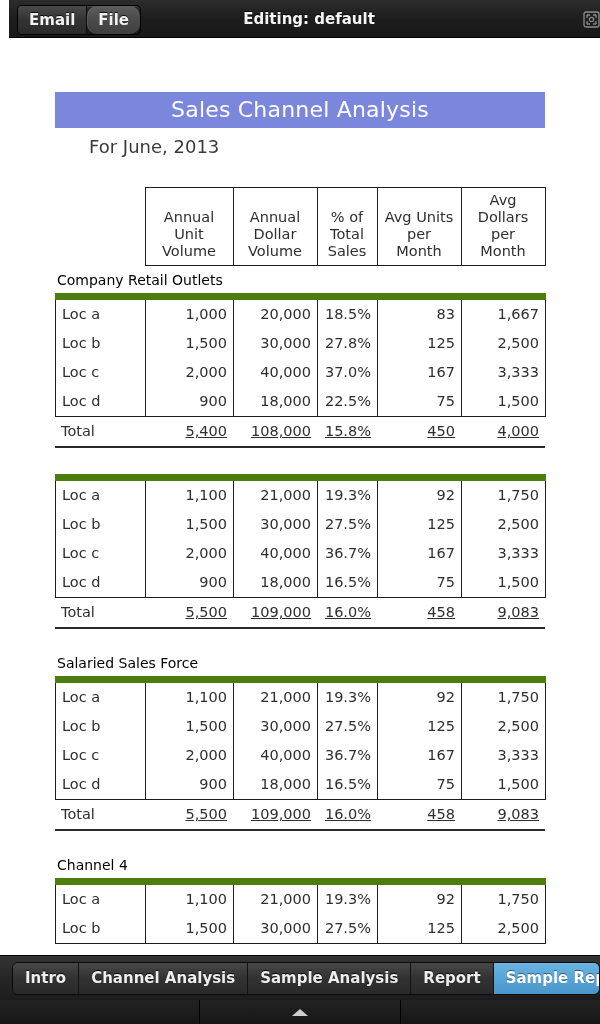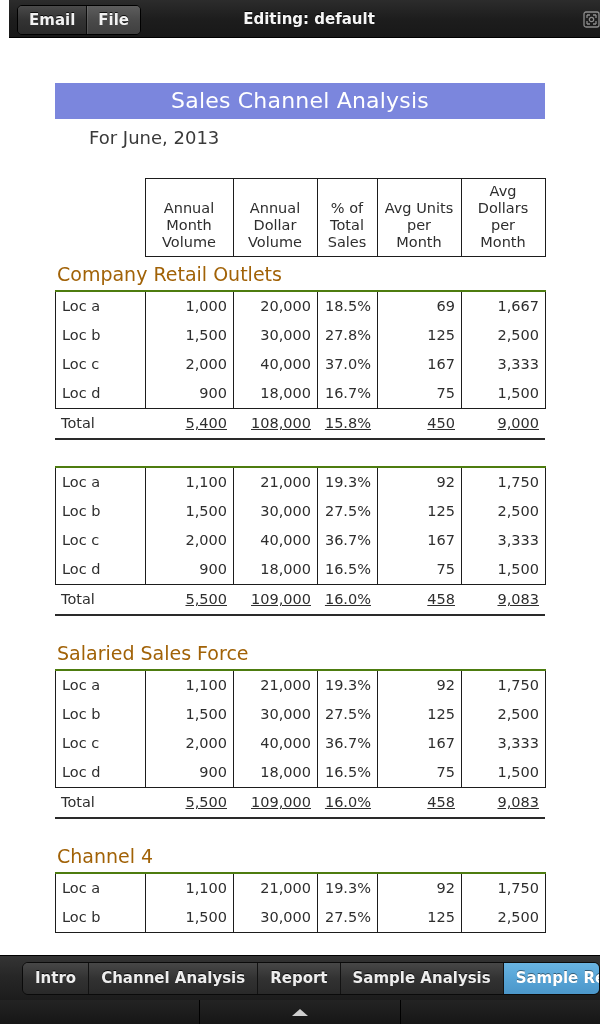--- a/index.html
+++ b/index.html
@@ -46,21 +46,21 @@
     align-items: center;
     justify-content: center;
     font-size: 15px;
     font-weight: bold;
     color: #f2f2f2;
     background: linear-gradient(to bottom, #4a4a4a 0%, #333333 50%, #2a2a2a 100%);
     text-shadow: 0 -1px 0 rgba(0,0,0,0.8);
     cursor: pointer;
     border-right: 1px solid #0b0b0b;
   }
-  .tbtn:last-child { border-right: none; }
+  .tbtn:last-child { border-right: none; border-radius: 10px; }
   .tbtn.active {
     background: linear-gradient(to bottom, #5d5d5d 0%, #4a4a4a 50%, #3f3f3f 100%);
     box-shadow: inset 1px 0 0 rgba(255,255,255,0.10);
   }
 
   .toolbar-title {
     position: absolute;
     left: 0; top: 0;
     width: 600px; height: 38px;
     line-height: 38px;
@@ -85,20 +85,21 @@
     position: absolute;
     top: 38px; left: 0;
     width: 600px;
     height: 917px;
     background: #ffffff;
     overflow: hidden;
   }
   .doc-inner {
     position: relative;
     padding: 5px;
+    margin-top: 9px;
   }
 
   .report-title {
     margin: 40px 0 0 50px;
     width: 490px;
     height: 36px;
     line-height: 36px;
     background: #7b86dd;
     color: #ffffff;
     font-size: 22px;
@@ -136,34 +137,34 @@
     padding: 4px 5px 5px;
     line-height: 17px;
     font-size: 14.5px;
   }
   .head-table td.blank {
     border: none;
   }
 
   .section-label {
     margin: 6px 0 0 52px;
-    font-size: 19px;
-    color: #a16207;
+    font-size: 14px;
+    color: #000000;
   }
 
   .data-table { margin-top: 5px; }
   .data-table td {
     border-left: 1px solid #1d1d1d;
     border-right: 1px solid #1d1d1d;
     padding: 5px 6px 6px;
     height: 29px;
     line-height: 18px;
     font-size: 14.5px;
   }
-  .data-table tr:first-child td { border-top: 2px solid #4d7c0f; }
+  .data-table tr:first-child td { border-top: 7px solid #4d7c0f; }
   .data-table tr.last-data td { border-bottom: 1px solid #1d1d1d; }
   .data-table td.lbl { text-align: left; }
   .data-table td.num { text-align: right; }
 
   .total-table { margin-top: 0; }
   .total-table td {
     border: none;
     border-bottom: 2px solid #2a2a2a;
     padding: 6px 6px 7px;
     height: 30px;
@@ -178,21 +179,21 @@
   
   .tabbar {
     position: absolute;
     left: 0; bottom: 24px;
     width: 600px; height: 45px;
     background: linear-gradient(to bottom, #343434 0%, #272727 45%, #1c1c1c 100%);
     border-top: 1px solid #000;
     z-index: 30;
     display: flex;
     align-items: center;
-    padding-left: 22px;
+    padding-left: 12px;
   }
   .tabs {
     display: flex;
     border-radius: 6px;
     overflow: hidden;
     border: 1px solid #0a0a0a;
     box-shadow: inset 0 1px 0 rgba(255,255,255,0.14);
   }
   .tab {
     height: 31px;
@@ -274,21 +275,21 @@
             <col class="c2">
             <col class="c3">
             <col class="c4">
             <col class="c5">
         </colgroup>
         <tbody id="header-row-body">
             <tr>
               <td class="blank"></td>
               <td>
                 <div>Annual</div>
-                <div>Month</div>
+                <div>Unit</div>
                 <div>Volume</div>
               </td>
               <td>
                 <div>Annual</div>
                 <div>Dollar</div>
                 <div>Volume</div>
               </td>
               <td>
                 <div>% of</div>
                 <div>Total</div>
@@ -317,21 +318,21 @@
                 <col class="c3">
                 <col class="c4">
                 <col class="c5">
               </colgroup>
               <tbody>
                 <tr>
                   <td class="lbl">Loc a</td>
                   <td class="num">1,000</td>
                   <td class="num">20,000</td>
                   <td class="num">18.5%</td>
-                  <td class="num">69</td>
+                  <td class="num">83</td>
                   <td class="num">1,667</td>
                 </tr>
                 <tr>
                   <td class="lbl">Loc b</td>
                   <td class="num">1,500</td>
                   <td class="num">30,000</td>
                   <td class="num">27.8%</td>
                   <td class="num">125</td>
                   <td class="num">2,500</td>
                 </tr>
@@ -340,21 +341,21 @@
                   <td class="num">2,000</td>
                   <td class="num">40,000</td>
                   <td class="num">37.0%</td>
                   <td class="num">167</td>
                   <td class="num">3,333</td>
                 </tr>
                 <tr class="last-data">
                   <td class="lbl">Loc d</td>
                   <td class="num">900</td>
                   <td class="num">18,000</td>
-                  <td class="num">16.7%</td>
+                  <td class="num">22.5%</td>
                   <td class="num">75</td>
                   <td class="num">1,500</td>
                 </tr>
               </tbody>
             </table>
             <table class="tbl total-table">
               <colgroup>
                 <col class="c0">
                 <col class="c1">
                 <col class="c2">
@@ -362,21 +363,21 @@
                 <col class="c4">
                 <col class="c5">
               </colgroup>
               <tbody>
                 <tr>
                   <td class="lbl">Total</td>
                   <td class="num">5,400</td>
                   <td class="num">108,000</td>
                   <td class="num">15.8%</td>
                   <td class="num">450</td>
-                  <td class="num">9,000</td>
+                  <td class="num">4,000</td>
                 </tr>
               </tbody>
             </table>
           </div>
           <div class="section">
             <table class="tbl data-table">
               <colgroup>
                 <col class="c0">
                 <col class="c1">
                 <col class="c2">
@@ -540,22 +541,22 @@
           </div>
         </div>
 
     </div>
   </div>
 
   <div class="tabbar">
     <div class="tabs" id="tabs-container">
         <div class="tab">Intro</div>
         <div class="tab">Channel Analysis</div>
+        <div class="tab">Sample Analysis</div>
         <div class="tab">Report</div>
-        <div class="tab">Sample Analysis</div>
         <div class="tab active">Sample Report</div>
       </div>
   </div>
 
   <div class="navbar">
     <div class="nav-cell"></div>
     <div class="nav-cell">
       <span class="chevron-up"></span>
     </div>
     <div class="nav-cell"></div>

